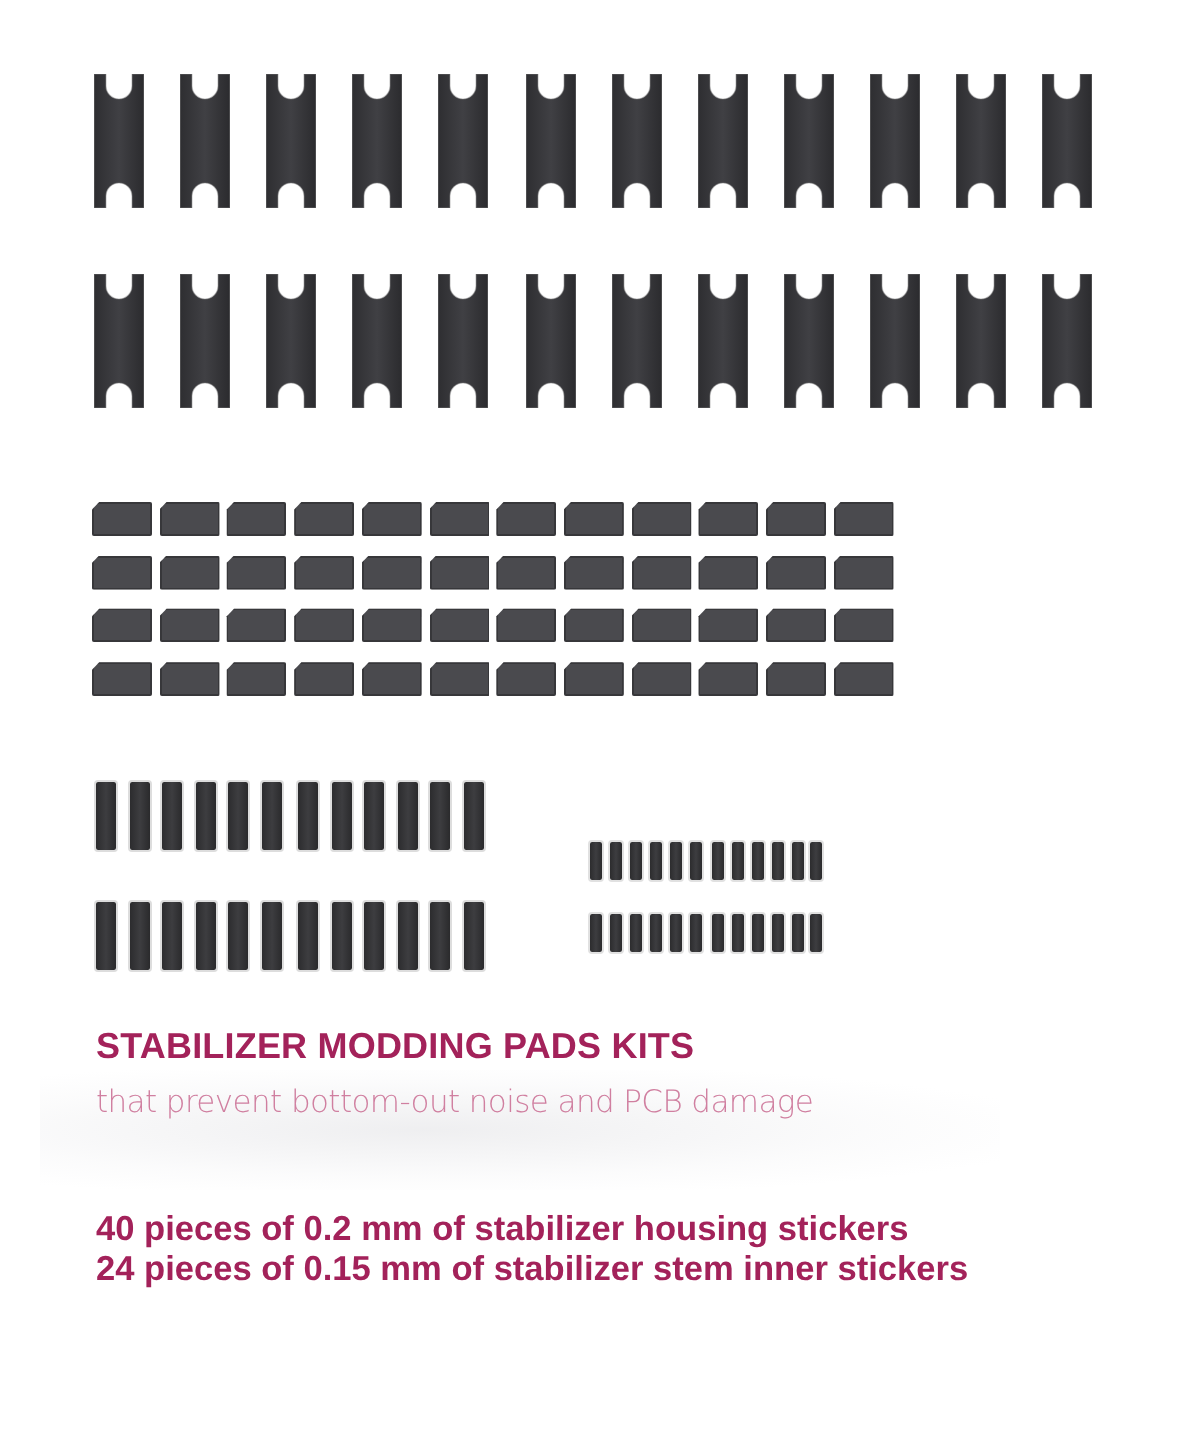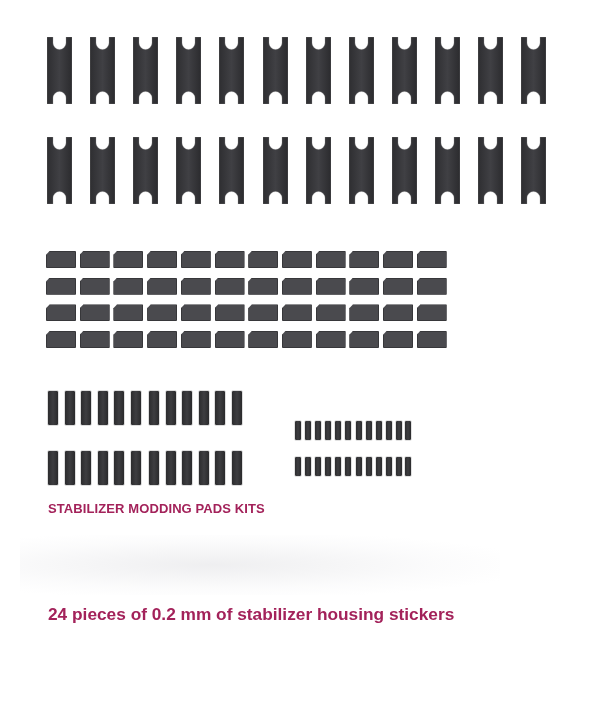--- a/index.html
+++ b/index.html
@@ -29,23 +29,23 @@
       border-radius: 1px;
       outline: 1px solid rgba(170,170,170,0.4);
     }
     .inner {
       background: linear-gradient(90deg, #2c2c2e 0%, #3d3d40 50%, #2a2a2c 100%);
       border-radius: 1px;
       outline: 1px solid rgba(170,170,170,0.35);
     }
 
     .title {
-      position: absolute; left: 48px; top: 501px;
+      position: absolute; left: 48px; top: 513px;
       font-family: "Liberation Sans", sans-serif;
-      font-weight: bold; font-size: 13px; letter-spacing: 0.1px;
+      font-weight: bold; font-size: 18px; letter-spacing: 0.1px;
       white-space: nowrap;
     }
     .subtitle {
       position: absolute; left: 48px; top: 544px;
       font-family: "DejaVu Sans", sans-serif;
       font-weight: 200; font-size: 15.5px; line-height: 15px;
       letter-spacing: -0.3px;
       white-space: nowrap;
     }
     .subtitle div { transform: scaleX(1.0); transform-origin: left; }
@@ -450,17 +450,19 @@
     <div class="piece inner" style="left: 365.8px; top: 457px; width: 6px; height: 19px;"></div>
     <div class="piece inner" style="left: 375.7px; top: 457px; width: 6px; height: 19px;"></div>
     <div class="piece inner" style="left: 385.6px; top: 457px; width: 6px; height: 19px;"></div>
     <div class="piece inner" style="left: 395.5px; top: 457px; width: 6px; height: 19px;"></div>
     <div class="piece inner" style="left: 405.4px; top: 457px; width: 6px; height: 19px;"></div>
   </div>
 
 <div class="title" style="color: rgb(163, 34, 90);">STABILIZER MODDING PADS KITS</div>
 
 <div class="subtitle" style="color: rgb(208, 127, 160);">
+  <div>that prevent bottom-out noise and PCB damage</div>
 </div>
 
 <div class="specs" style="color: rgb(163, 34, 90);">
-  <div>24 pieces of 0.2 mm of stabilizer housing stickers</div>
+  <div>40 pieces of 0.2 mm of stabilizer housing stickers</div>
+  <div>24 pieces of 0.15 mm of stabilizer stem inner stickers</div>
 </div>
 
 </body></html>

